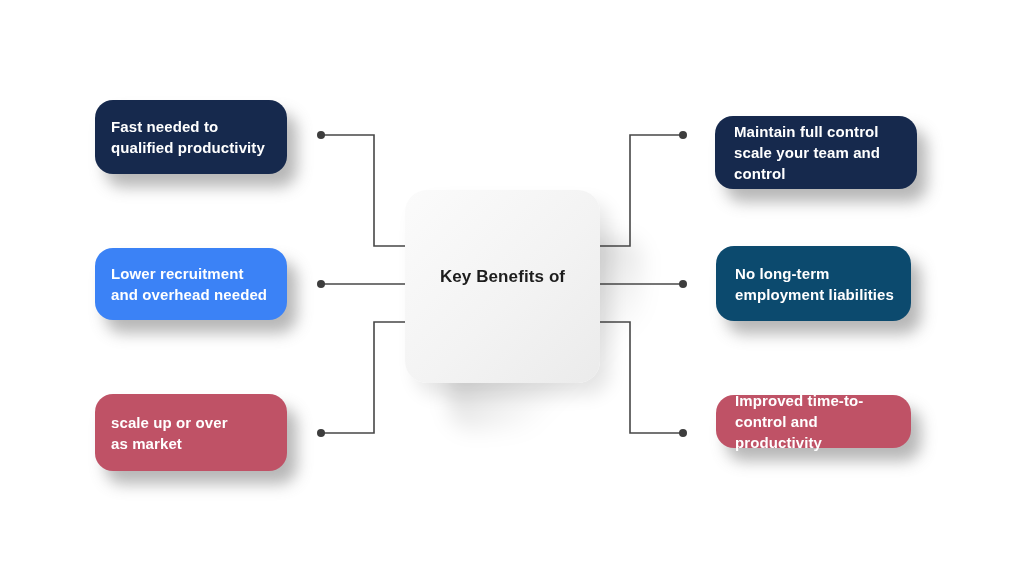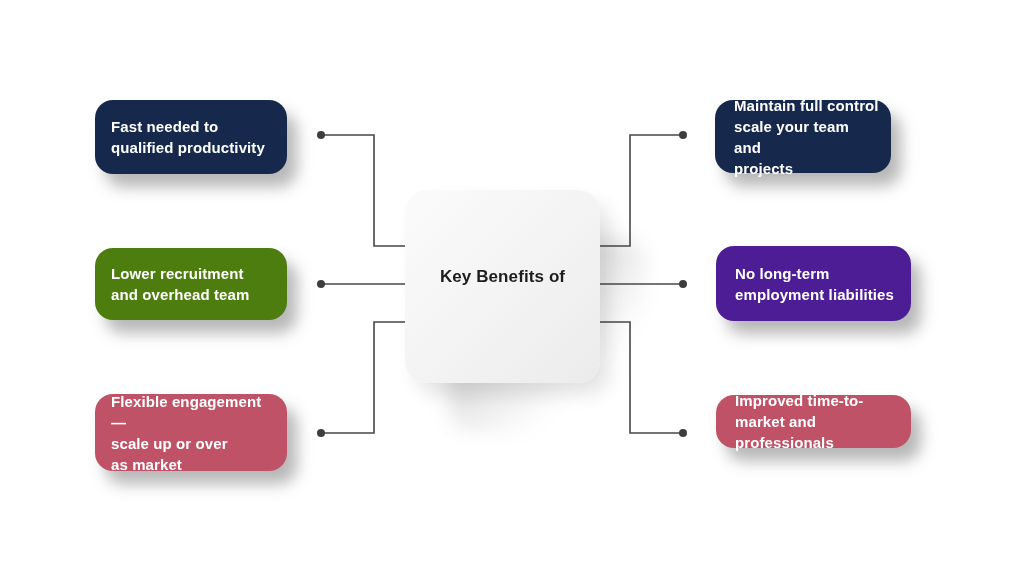--- a/index.html
+++ b/index.html
@@ -62,21 +62,21 @@
   }
   .benefit .lines {
     font-size: 15px;
     font-weight: 700;
     line-height: 1.4;
     letter-spacing: 0.1px;
   }
   .b-l1 { left: 95px;  top: 100px; width: 192px; height: 74px; }
   .b-l2 { left: 95px;  top: 248px; width: 192px; height: 72px; }
   .b-l3 { left: 95px;  top: 394px; width: 192px; height: 77px; }
-  .b-r1 { left: 715px; top: 100px; width: 176px; height: 73px; padding-left: 19px; }
+  .b-r1 { left: 715px; top: 116px; width: 202px; height: 73px; padding-left: 19px; }
   .b-r2 { left: 716px; top: 246px; width: 195px; height: 75px; padding-left: 19px; }
   .b-r3 { left: 716px; top: 395px; width: 195px; height: 53px; padding-left: 19px; }
 </style>
 </head>
 <body>
 
 <div class="stage">
 
   <div class="center-shadow"></div>
 
@@ -104,46 +104,45 @@
         <div>Key Benefits of</div>
       </div>
   </div>
 
   <div class="benefit b-l1" style="background: rgb(22, 41, 77);">
     <div class="lines">
         <div>Fast needed to</div>
         <div>qualified productivity</div>
       </div>
   </div>
-  <div class="benefit b-l2" style="background: #4d7c0f;">
+  <div class="benefit b-l2" style="background: #3b82f6;">
     <div class="lines">
         <div>Lower recruitment</div>
-        <div>and overhead team</div>
+        <div>and overhead needed</div>
       </div>
   </div>
   <div class="benefit b-l3" style="background: rgb(191, 82, 102);">
     <div class="lines">
-        <div>Flexible engagement —</div>
         <div>scale up or over</div>
         <div>as market</div>
       </div>
   </div>
   <div class="benefit b-r1" style="background: rgb(22, 41, 77);">
     <div class="lines">
         <div>Maintain full control</div>
         <div>scale your team and</div>
-        <div>projects</div>
+        <div>control</div>
       </div>
   </div>
-  <div class="benefit b-r2" style="background: #4c1d95;">
+  <div class="benefit b-r2" style="background: #0c4a6e;">
     <div class="lines">
         <div>No long-term</div>
         <div>employment liabilities</div>
       </div>
   </div>
   <div class="benefit b-r3" style="background: rgb(191, 82, 102);">
     <div class="lines">
         <div>Improved time-to-</div>
-        <div>market and professionals</div>
+        <div>control and productivity</div>
       </div>
   </div>
 
 </div>
 
 </body></html>

